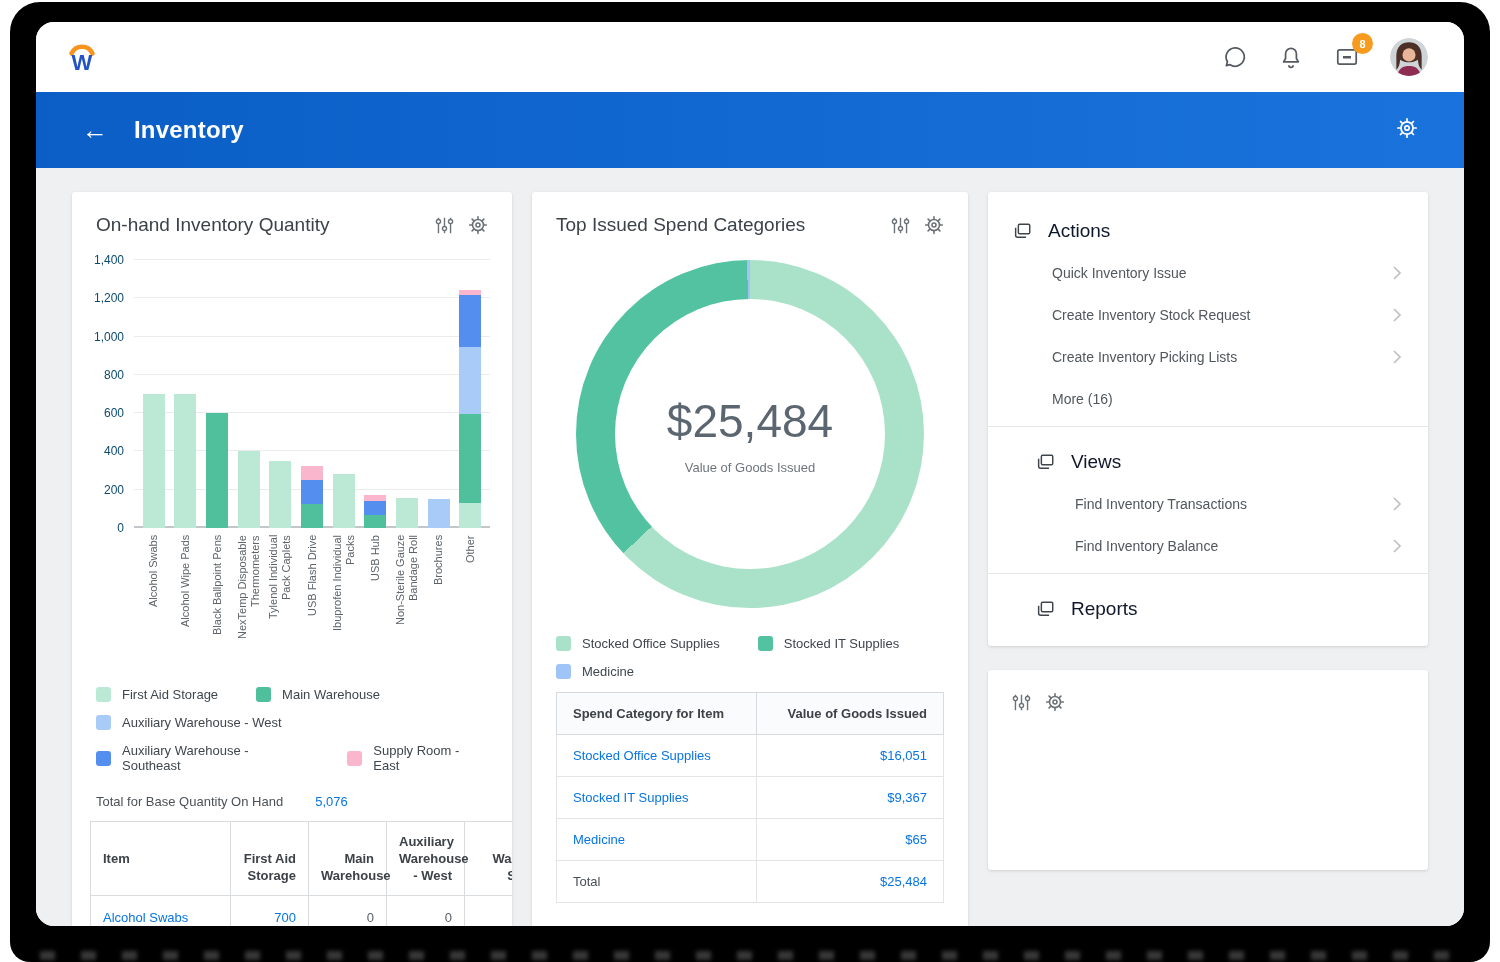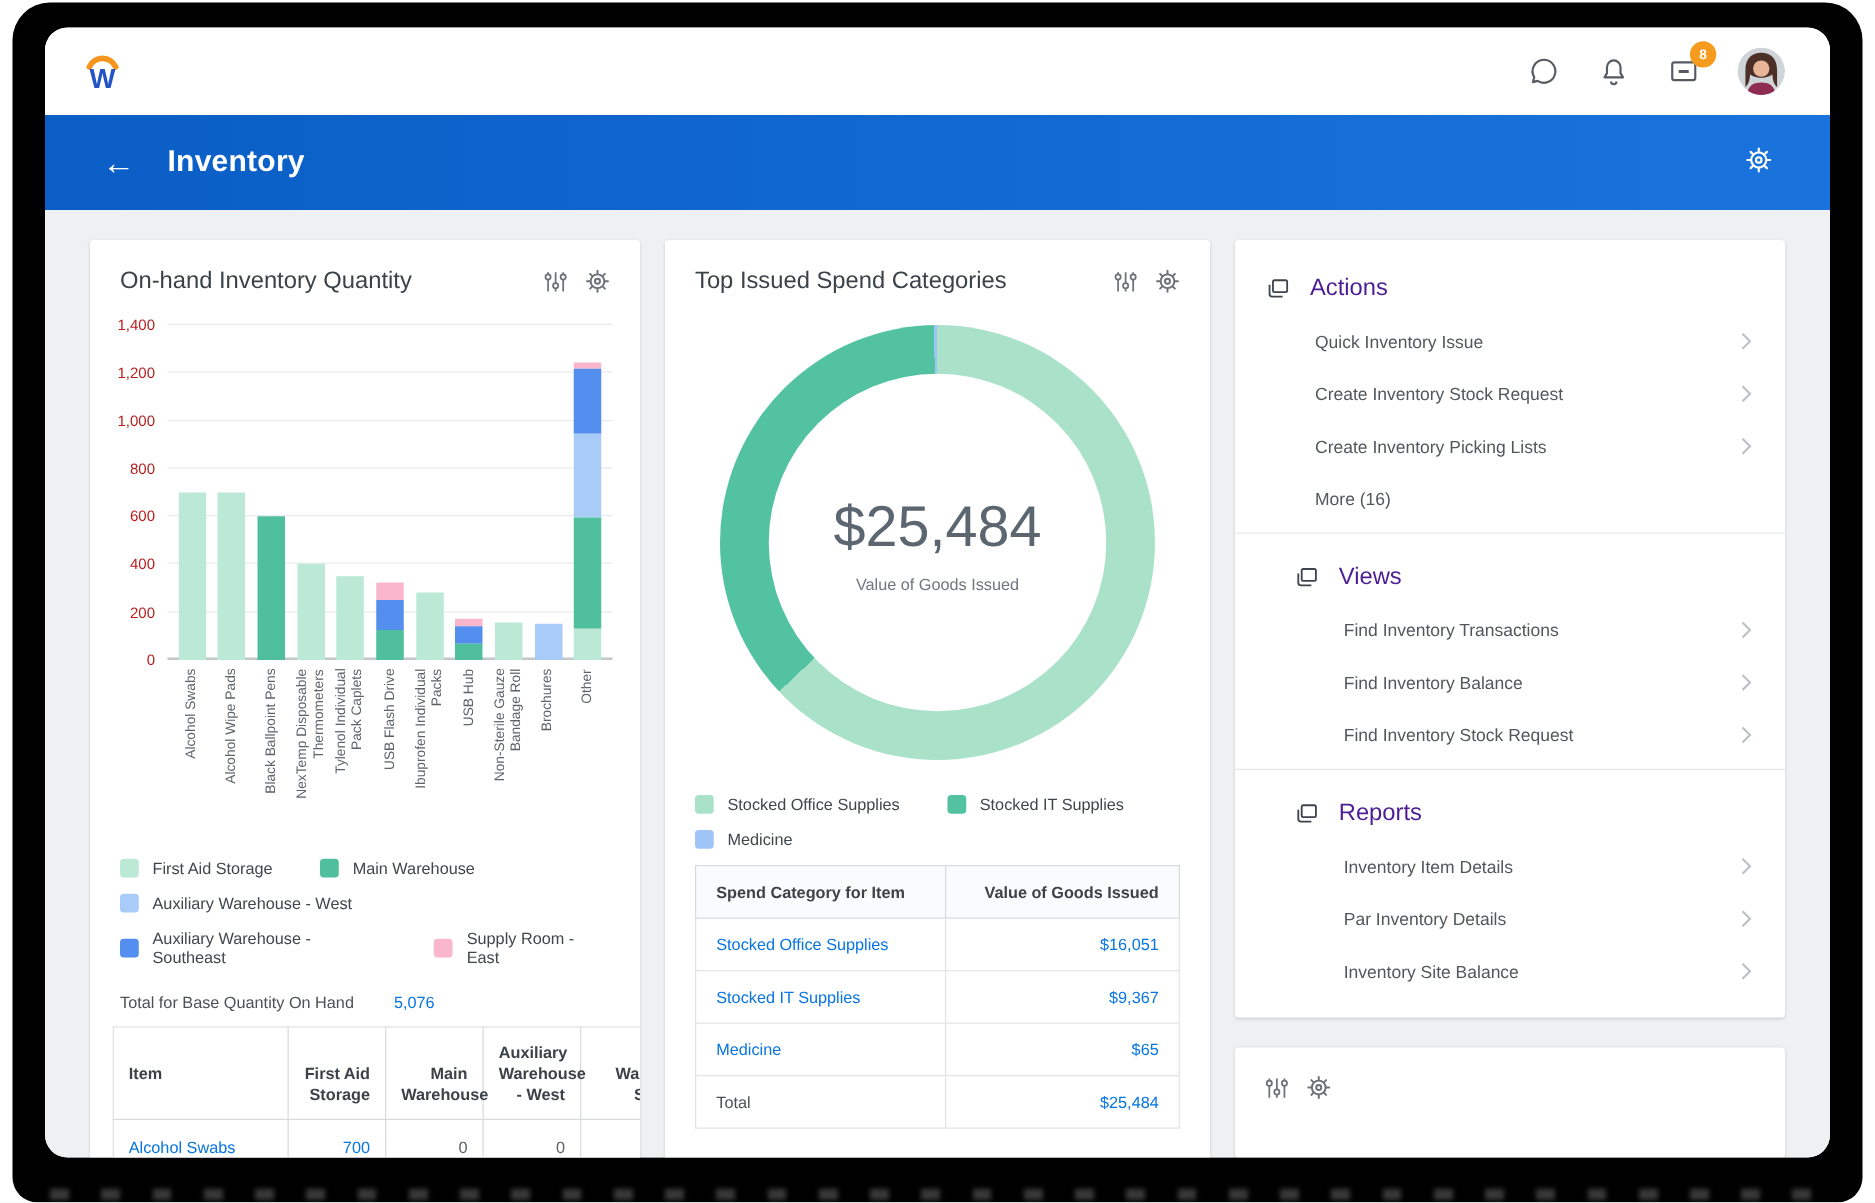--- a/index.html
+++ b/index.html
@@ -33,21 +33,21 @@
   .card { background:#fff; border-radius:3px; box-shadow:0 1px 3px rgba(0,0,0,.14); }
   .card-head { display:flex; align-items:center; padding:22px 24px 8px; }
   .card-head h2 { font-size:19px; font-weight:400; color:#3b4248; margin:0; flex:1; }
   .head-icons { display:flex; gap:14px; align-items:center; color:#6b7176; }
   .head-icons svg { cursor:pointer; display:block; }
 
   
   .card1 { width:440px; height:780px; flex:none; }
   .chart-grid { display:grid; grid-template-columns:52px 1fr; grid-template-rows:268px auto; padding:16px 22px 0 10px; }
   .yaxis { position:relative; grid-row:1; grid-column:1; }
-  .ytick { position:absolute; right:10px; font-size:12px; color:#b91c1c; }
+  .ytick { position:absolute; right:10px; font-size:12px; color:#0c4a6e; }
   .plot { position:relative; grid-row:1; grid-column:2; }
   .gridline { position:absolute; left:0; right:0; height:1px; background:#e9ebec; }
   .gridline.zero { background:#c3c7ca; height:2px; }
   .bars { position:absolute; inset:0; display:flex; padding:0 4px; }
   .slot { flex:1; display:flex; justify-content:center; align-items:flex-end; }
   .bar { width:22px; display:flex; flex-direction:column-reverse; }
   .seg { width:100%; }
   .xlabels { grid-row:2; grid-column:2; display:flex; padding:7px 4px 0; }
   .xlabels .slot { align-items:flex-start; }
   .xlabel { writing-mode:vertical-rl; transform:rotate(180deg); white-space:pre-line; font-size:11px;
@@ -84,21 +84,21 @@
   .spend-table td { border:1px solid #e2e4e6; padding:13px 16px; }
   .spend-table th:last-child, .spend-table td:last-child { text-align:right; }
   .spend-table .total td { color:#4a5056; }
 
   
   .rightcol { width:440px; flex:none; display:flex; flex-direction:column; gap:24px; }
   .card3 { padding:4px 0 10px; }
   .section { padding:14px 24px 6px; }
   .section + .section { border-top:1px solid #e5e7e9;padding-left:47px; }
   .sec-head { display:flex; align-items:center; gap:16px; color:#3d444b; }
-  .sec-head h3 { font-size:19px; font-weight:400; color:#4c1d95; margin:10px 0; }
+  .sec-head h3 { font-size:19px; font-weight:400; color:#0f172a; margin:10px 0; }
   .menu-item { display:flex; align-items:flex-end; padding:13px 2px 13px 40px; font-size:14px; color:#51575c; cursor:pointer; }
   .menu-item span { flex:1; }
   .card4 { height:200px; position:relative; overflow:hidden; }
 </style>
 </head>
 <body>
 
 <svg width="0" height="0" style="position:absolute">
   <defs>
     <g id="sym-gear" fill="none" stroke="currentColor" stroke-width="1.9" stroke-linecap="round">
@@ -502,55 +502,29 @@
                     <svg width="10" height="16" viewBox="0 0 10 16">
                       <path d="M2 2l6 6-6 6" fill="none" stroke="#bdc1c4" stroke-width="1.7"></path>
                     </svg>
                   </div>
                   <div class="menu-item">
                     <span>Find Inventory Balance</span>
                     <svg width="10" height="16" viewBox="0 0 10 16">
                       <path d="M2 2l6 6-6 6" fill="none" stroke="#bdc1c4" stroke-width="1.7"></path>
                     </svg>
                   </div>
-                  <div class="menu-item">
-                    <span>Find Inventory Stock Request</span>
-                    <svg width="10" height="16" viewBox="0 0 10 16">
-                      <path d="M2 2l6 6-6 6" fill="none" stroke="#bdc1c4" stroke-width="1.7"></path>
-                    </svg>
-                  </div>
                 </div>
             </div>
             <div class="section">
               <div class="sec-head">
                 <svg width="20" height="20" viewBox="0 0 22 22">
                     <use href="#sym-cards"></use>
                   </svg>
                 <h3>Reports</h3>
               </div>
-              <div class="menu">
-                  <div class="menu-item">
-                    <span>Inventory Item Details</span>
-                    <svg width="10" height="16" viewBox="0 0 10 16">
-                      <path d="M2 2l6 6-6 6" fill="none" stroke="#bdc1c4" stroke-width="1.7"></path>
-                    </svg>
-                  </div>
-                  <div class="menu-item">
-                    <span>Par Inventory Details</span>
-                    <svg width="10" height="16" viewBox="0 0 10 16">
-                      <path d="M2 2l6 6-6 6" fill="none" stroke="#bdc1c4" stroke-width="1.7"></path>
-                    </svg>
-                  </div>
-                  <div class="menu-item">
-                    <span>Inventory Site Balance</span>
-                    <svg width="10" height="16" viewBox="0 0 10 16">
-                      <path d="M2 2l6 6-6 6" fill="none" stroke="#bdc1c4" stroke-width="1.7"></path>
-                    </svg>
-                  </div>
-                </div>
             </div>
           </div>
 
           <div class="card card4">
             <div class="card-head">
               <div class="head-icons">
                 <svg width="19" height="19" viewBox="0 0 22 22">
                     <use href="#sym-sliders"></use>
                   </svg>
                 <svg width="20" height="20" viewBox="0 0 24 24">

